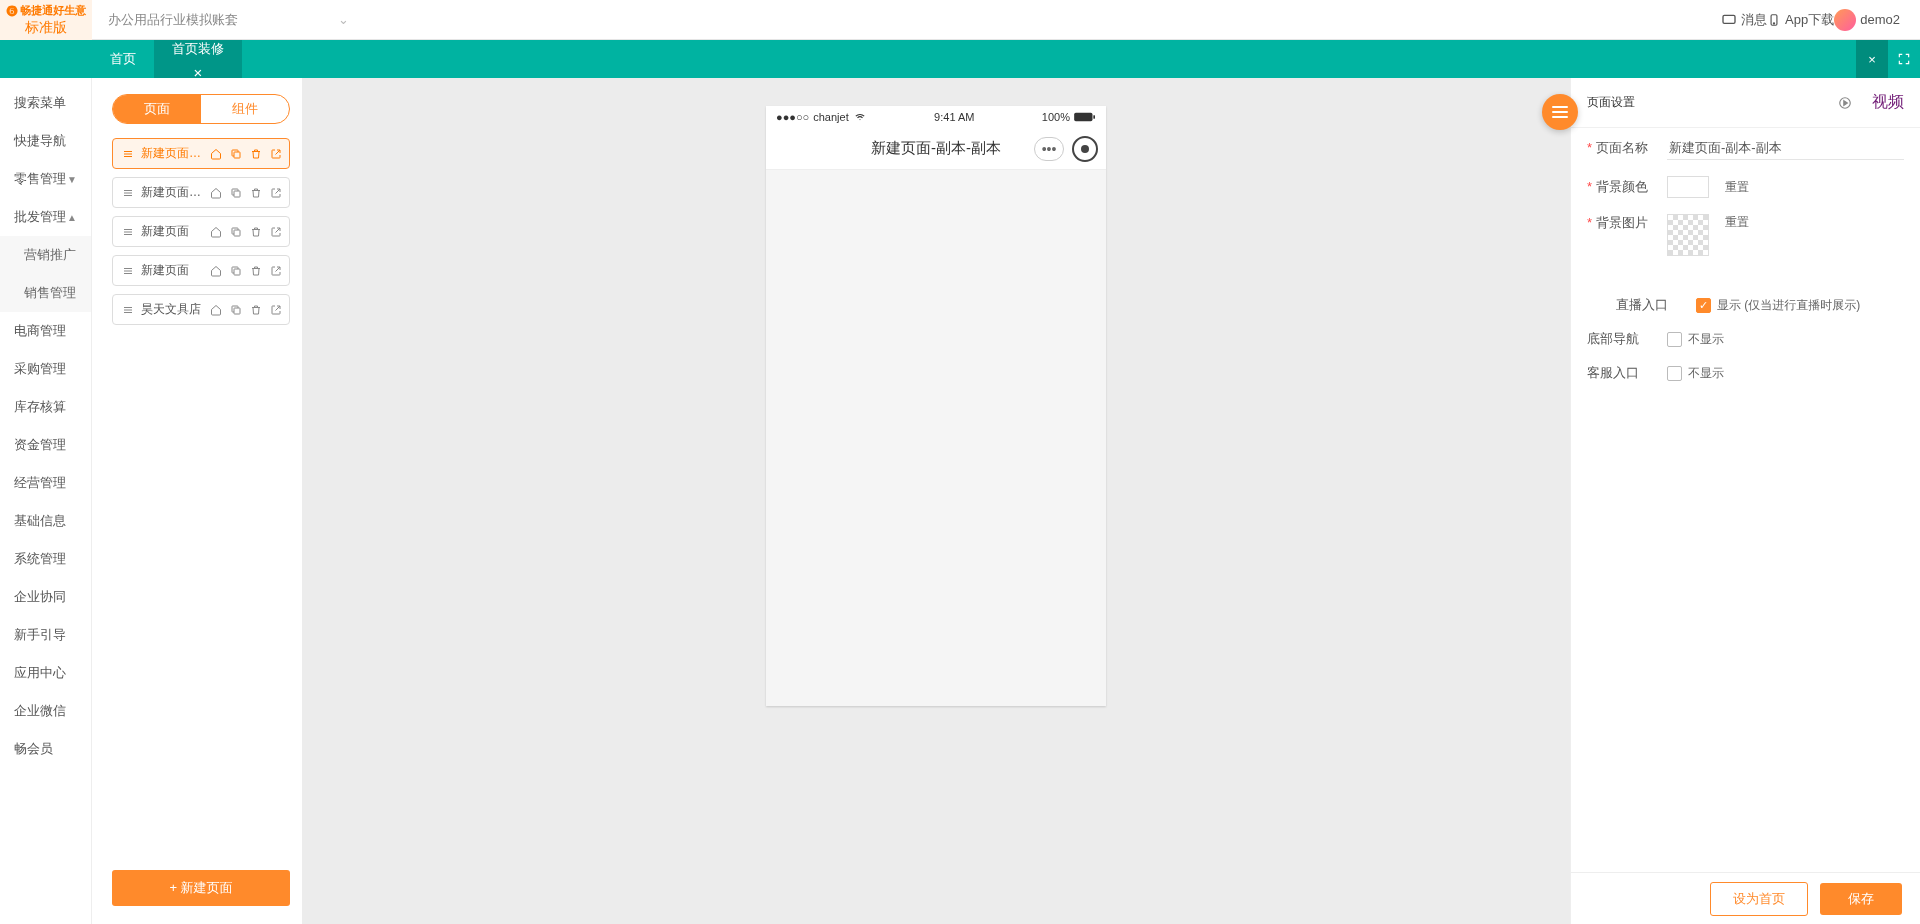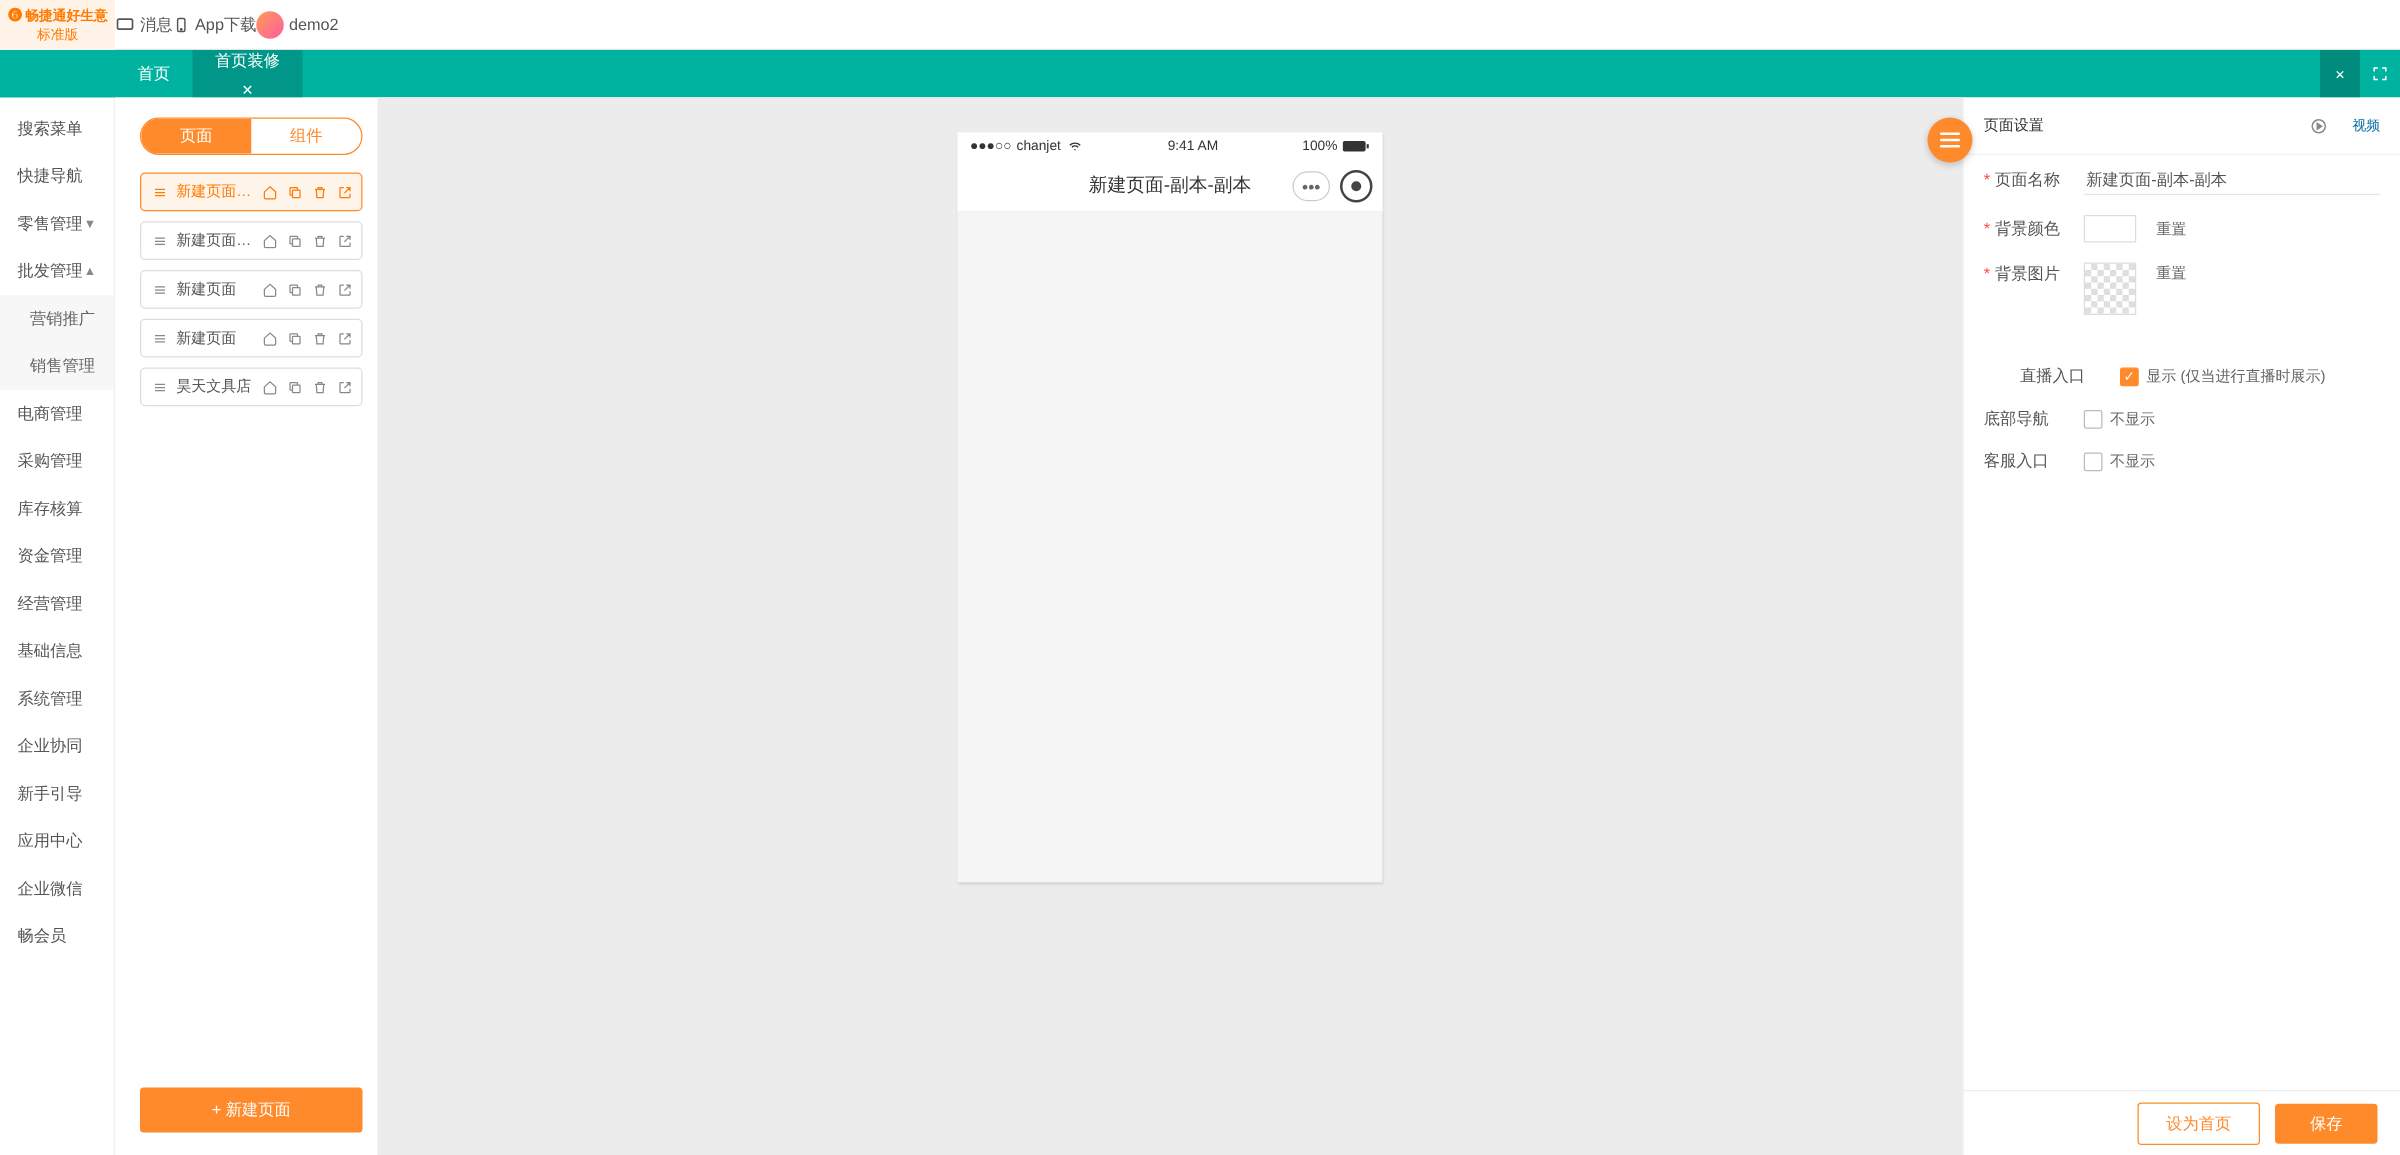--- a/index.html
+++ b/index.html
@@ -1,20 +1,20 @@
 <!DOCTYPE html>
 <html><head>
   <meta charset="utf-8">
   <style>
     * { margin: 0; padding: 0; box-sizing: border-box; font-family: "Microsoft YaHei", Arial, sans-serif; }
     body { font-size: 13px; color: #333; background: #fff; }
     .topbar { height: 40px; display: flex; align-items: center; border-bottom: 1px solid #e5e5e5; }
     .logo-box { width: 92px; height: 40px; background: #fff3e8; display: flex; flex-direction: column; align-items: center; justify-content: center; }
     .logo-box .l1 { color: #ff7a00; font-size: 11px; font-weight: bold; display: flex; align-items: center; gap: 2px; }
-    .logo-box .l2 { color: #ff7a00; font-size: 11px; text-align: center; }
+    .logo-box .l2 { color: #ff7a00; font-size: 14px; text-align: center; }
     .topbar-mid { flex: 1; display: flex; align-items: center; padding-left: 16px; color: #888; }
     .dropdown-sim { display: flex; align-items: center; gap: 100px; }
     .topbar-right { display: flex; align-items: center; padding-right: 20px; color: #555; }
     .topbar-right .item { display: flex; align-items: center; gap: 4px; cursor: pointer; }
     .avatar { width: 22px; height: 22px; border-radius: 50%; background: linear-gradient(135deg,#ff9a56,#ff5e9e); }
 
     .subbar { height: 38px; background: #00b3a1; display: flex; align-items: center; padding-left: 92px; position: relative; }
     .subbar .tab { height: 38px; display: flex; align-items: center; padding: 0 18px; color: #fff; cursor: pointer; gap: 6px; }
     .subbar .tab.active { background: #009688; flex-direction: column; }
     .subbar .tab .close { font-size: 15px; }
@@ -51,21 +51,21 @@
     .phone-head .rh { position: absolute; right: 8px; display: flex; gap: 8px; align-items: center; }
     .round-btn { width: 30px; height: 24px; border: 1px solid #ccc; border-radius: 14px; display: flex; align-items: center; justify-content: center; font-size: 14px; color: #666; }
     .round-ico { width: 26px; height: 26px; border: 2px solid #444; border-radius: 50%; display: flex; align-items: center; justify-content: center; }
     .round-ico::after { content: ""; width: 8px; height: 8px; border-radius: 50%; background: #444; }
     .fab { position: absolute; right: -8px; top: 16px; width: 36px; height: 36px; border-radius: 50%; background: #ff8a2b; box-shadow: 0 2px 6px rgba(0,0,0,0.2); display: flex; flex-direction: column; align-items: center; justify-content: center; gap: 3px; cursor: pointer; }
     .fab span { display: block; width: 16px; height: 2px; background: #fff; border-radius: 1px; }
 
     .panel-right { width: 350px; border-left: 1px solid #eee; display: flex; flex-direction: column; }
     .pr-head { display: flex; justify-content: space-between; align-items: center; padding: 14px 16px; border-bottom: 1px solid #f0f0f0; }
     .pr-head .ttl { font-size: 12px; color: #333; }
-    .pr-head .vlink { font-size: 11px; color: #0369a1; display: flex; align-items: center; gap: 20px; cursor: pointer; }
+    .pr-head .vlink { font-size: 16px; color: #701a75; display: flex; align-items: center; gap: 20px; cursor: pointer; }
     .form-row { display: flex; align-items: center; padding: 8px 16px; gap: 16px; }
     .form-row .star { color: #ff4a4a; margin-right: 4px; }
     .form-row .lbl { width: 64px; color: #555; font-size: 13px; }
     .form-row input[type=text] { flex: 1; border: none; border-bottom: 1px solid #e5e5e5; padding: 4px 2px; font-size: 13px; color: #555; outline: none; }
     .swatch { width: 42px; height: 22px; border: 1px solid #ddd; background: #fff; }
     .checker { background-image: linear-gradient(45deg,#ddd 25%,transparent 25%),linear-gradient(-45deg,#ddd 25%,transparent 25%),linear-gradient(45deg,transparent 75%,#ddd 75%),linear-gradient(-45deg,transparent 75%,#ddd 75%); background-size: 10px 10px; background-position: 0 0,0 5px,5px -5px,-5px 0; }
     .link-reset { color: #666; font-size: 12px; cursor: pointer; }
     .chk-row { display: flex; align-items: center; gap: 6px; font-size: 12px; color: #666; }
     .chk { width: 15px; height: 15px; border: 1px solid #bbb; border-radius: 2px; display: flex; align-items: center; justify-content: center; font-size: 11px; color: #fff; }
     .chk.on { background: #ff8a2b; border-color: #ff8a2b; }
@@ -78,20 +78,26 @@
 <body>
 
 <div class="topbar">
   <div class="logo-box">
     <div class="l1">
         <span style="font-size:14px;">❻</span>
         <span>畅捷通好生意</span>
       </div>
     <div class="l2">标准版</div>
   </div>
+  <div class="topbar-mid">
+    <div class="dropdown-sim">
+      <span>办公用品行业模拟账套</span>
+      <span style="color:#bbb;">⌄</span>
+    </div>
+  </div>
   <div class="topbar-right">
     <div class="item">
       <span>
         <svg width="16" height="16" viewBox="0 0 24 24" fill="none" stroke="#555" stroke-width="2">
             <rect x="3" y="5" width="18" height="12" rx="2"></rect>
             <path d="M8 11h.01M12 11h.01M16 11h.01"></path>
           </svg>
       </span>
       <span>消息</span>
     </div>

